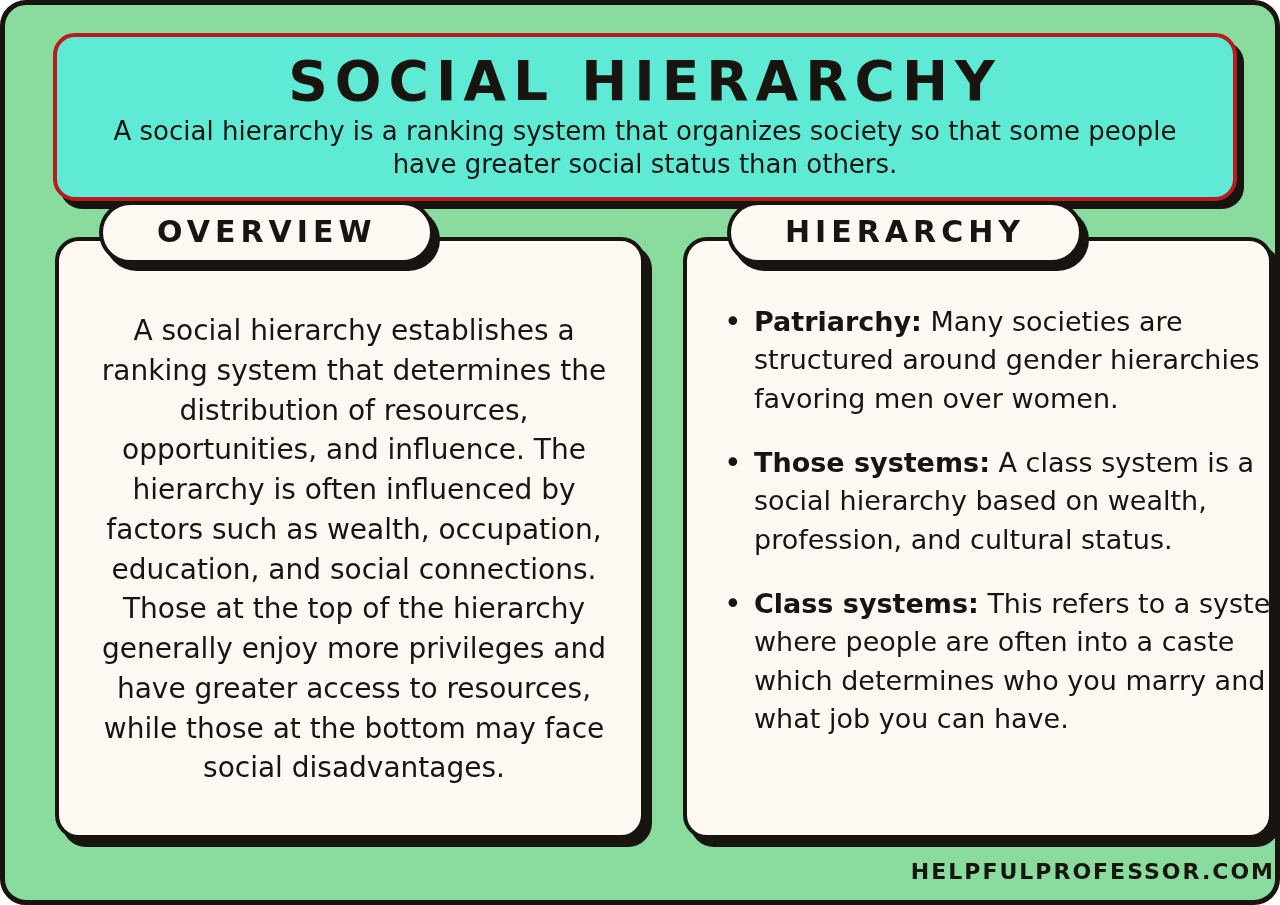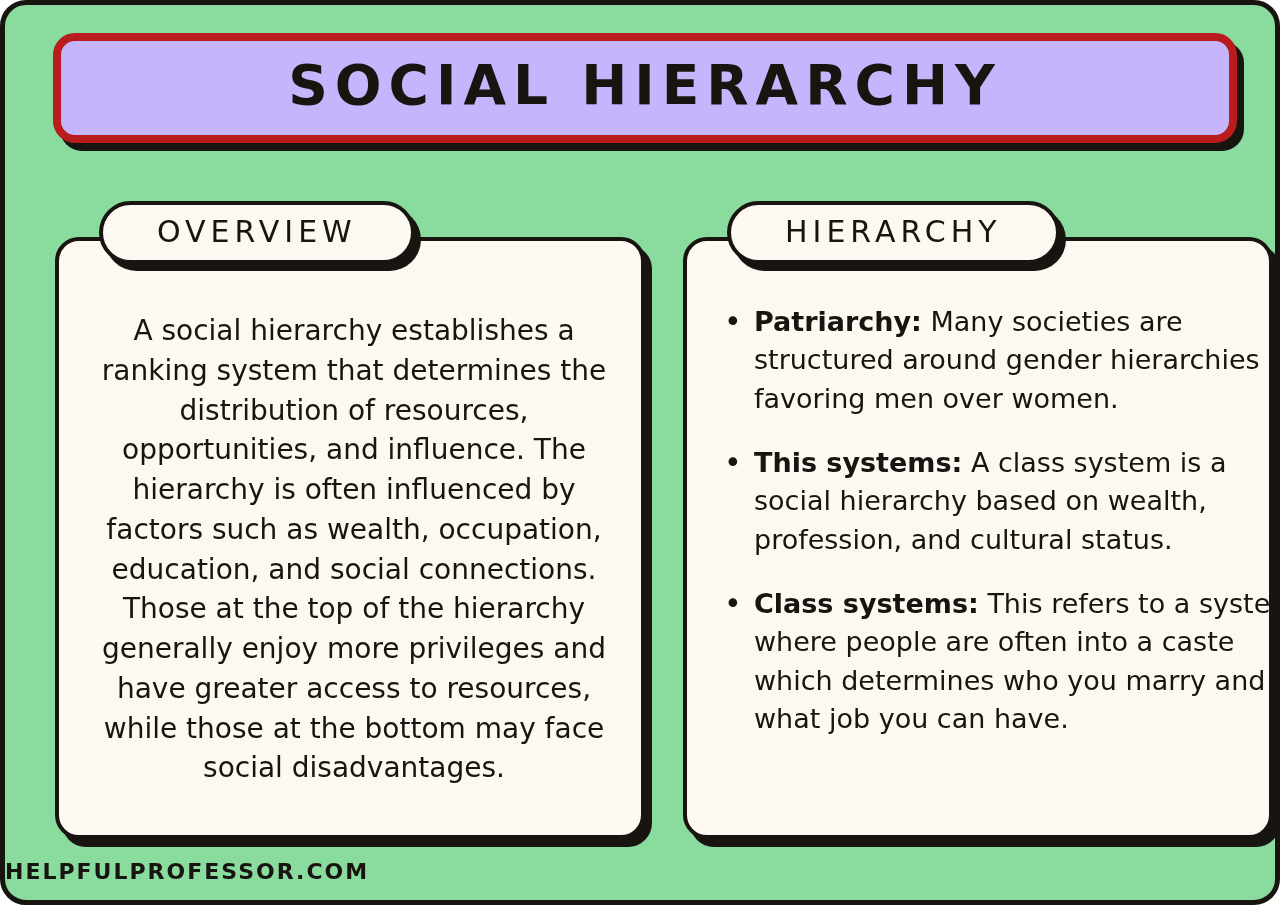--- a/index.html
+++ b/index.html
@@ -24,22 +24,22 @@
     overflow: hidden;
   }
 
   
   .title-card {
     position: absolute;
     left: 48px;
     top: 28px;
     width: 1184px;
     box-sizing: border-box;
-    background: #c4b5fd;
-    border: 8px solid #b91c1c;
+    background: #5eead4;
+    border: 4px solid #b91c1c;
     border-radius: 22px;
     box-shadow: 7px 8px 0 0 #18140f;
     padding: 10px 28px 16px 28px;
     text-align: center;
   }
   .title-main {
     font-family: "DejaVu Sans", sans-serif;
     font-weight: bold;
     font-size: 55px;
     letter-spacing: 7px;
@@ -90,21 +90,21 @@
     left: 66px;
     z-index: 3;
     background: #fdf8f1;
     border: 4px solid #18140f;
     border-radius: 32px;
     box-shadow: 6px 7px 0 0 #18140f;
     padding: 9px 54px 11px 54px;
   }
   .col-header .h-text {
     font-family: "DejaVu Sans", sans-serif;
-    font-weight: normal;
+    font-weight: bold;
     font-size: 30px;
     letter-spacing: 5px;
     color: #18140f;
     white-space: nowrap;
   }
 
   
   .overview-text {
     position: absolute;
     left: 24px;
@@ -147,35 +147,36 @@
   .examples-list .term {
     font-weight: bold;
   }
 
   
   .footer {
     position: absolute;
     left: 0;
     bottom: 16px;
     width: 100%;
-    text-align: left;
+    text-align: right;
     font-family: "DejaVu Sans", sans-serif;
     font-weight: bold;
     font-size: 22px;
     letter-spacing: 2px;
     color: #18140f;
   }
 </style>
 </head>
 <body>
 
 <div class="poster">
 
   <div class="title-card">
     <div class="title-main">SOCIAL HIERARCHY</div>
+    <div class="title-sub">A social hierarchy is a ranking system that organizes society so that some people have greater social status than others.</div>
   </div>
 
   <div class="columns">
 
     <div class="col">
       <div class="col-header">
         <div class="h-text">OVERVIEW</div>
       </div>
       <div class="col-body">
         <div class="overview-text">A social hierarchy establishes a ranking system that determines the distribution of resources, opportunities, and influence. The hierarchy is often influenced by factors such as wealth, occupation, education, and social connections. Those at the top of the hierarchy generally enjoy more privileges and have greater access to resources, while those at the bottom may face social disadvantages.</div>
@@ -185,21 +186,21 @@
     <div class="col">
       <div class="col-header">
         <div class="h-text">HIERARCHY</div>
       </div>
       <div class="col-body">
         <ul class="examples-list">
           <li>
             <span class="term">Patriarchy:</span><span> Many societies are structured around gender hierarchies favoring men over women.</span>
           </li>
           <li>
-            <span class="term">This systems:</span><span> A class system is a social hierarchy based on wealth, profession, and cultural status.</span>
+            <span class="term">Those systems:</span><span> A class system is a social hierarchy based on wealth, profession, and cultural status.</span>
           </li>
           <li>
             <span class="term">Class systems:</span><span> This refers to a system where people are often into a caste which determines who you marry and what job you can have.</span>
           </li>
         </ul>
       </div>
     </div>
 
   </div>
 

